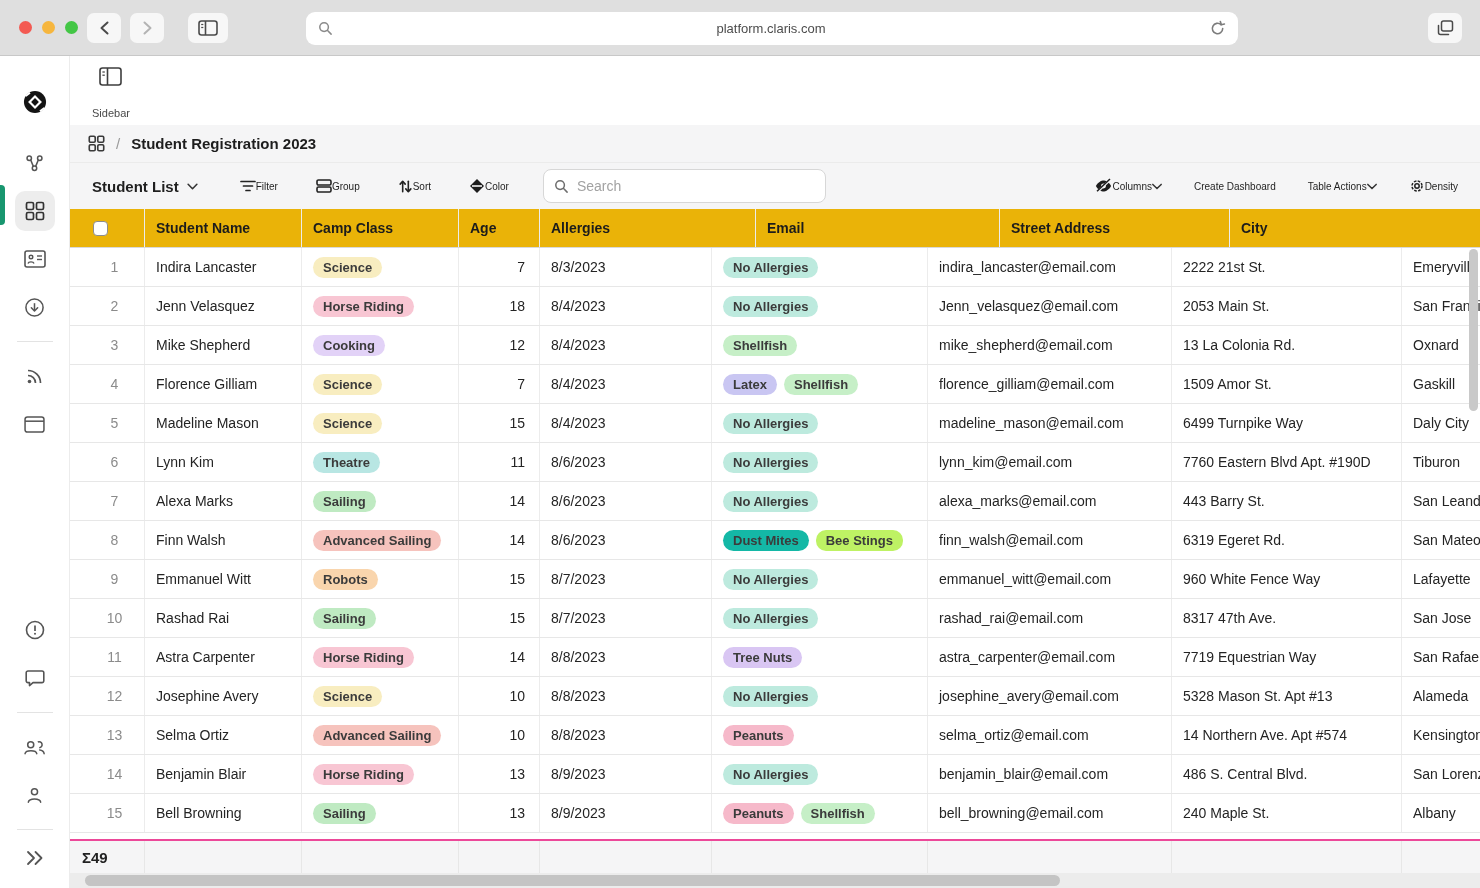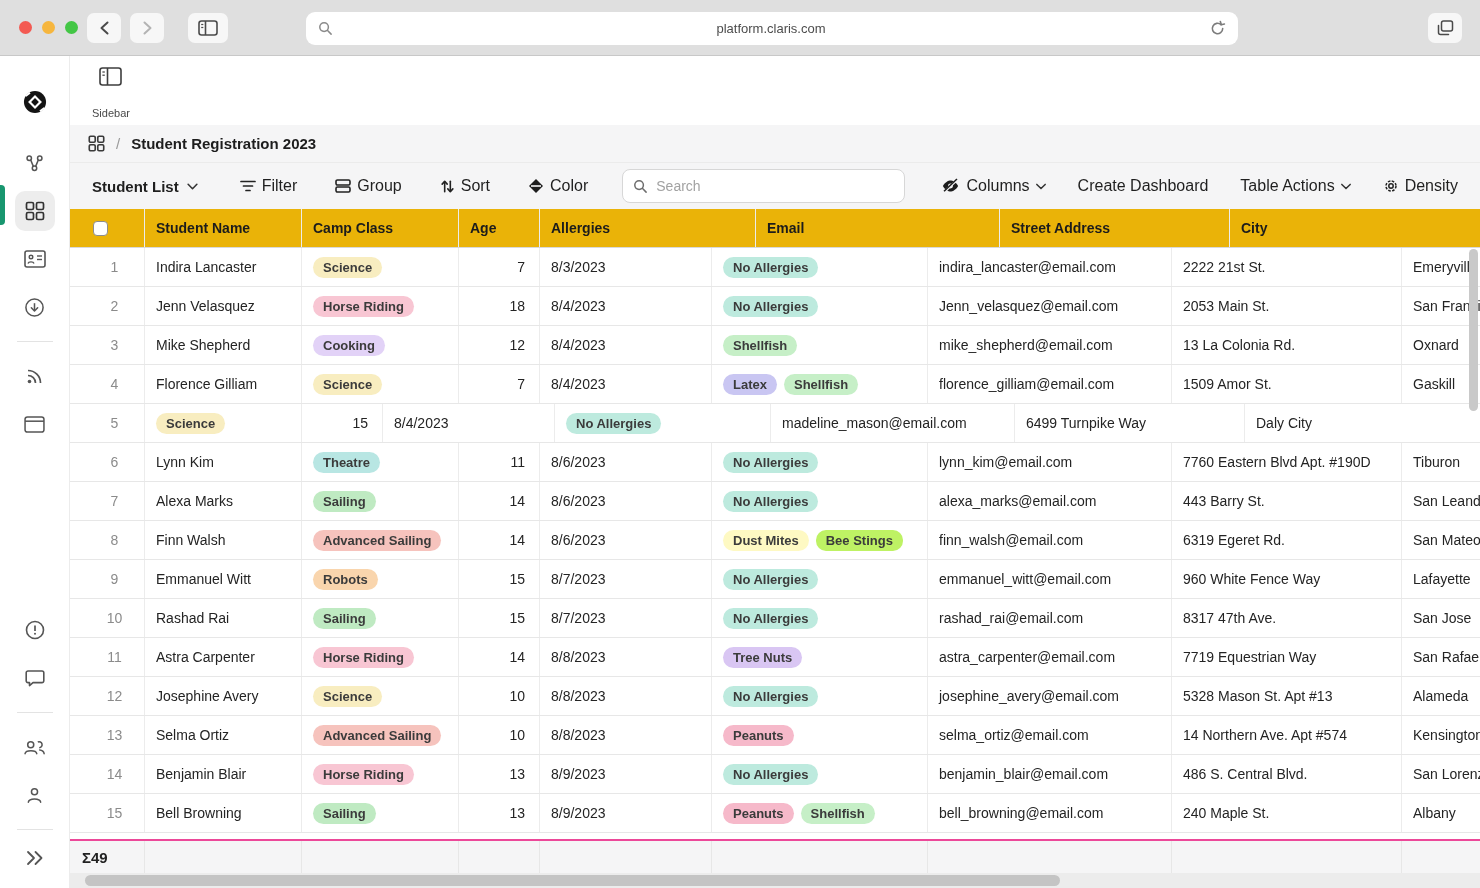--- a/index.html
+++ b/index.html
@@ -40,21 +40,21 @@
     align-items:center; gap:21px; cursor:pointer; }
   .sidebar-toggle .lbl { font-size:11px; color:#4a4a4a; }
 
   .breadcrumb { height:37px; background:#f5f5f6; display:flex; align-items:center;
     padding-left:18px; gap:11px; }
   .crumb-slash { color:#9a9a9a; font-size:15px; }
   .crumb-title { font-size:15px; font-weight:bold; color:#1d1d1d; }
 
   .toolbar { height:47px; background:#f5f5f6; border-top:1px solid #ebebeb;
     display:flex; align-items:center; padding-left:22px; }
-  .tb-item { display:flex; align-items:center; gap:6px; font-size:16px;
+  .tb-item { display:flex; align-items:center; gap:0; font-size:10px;
     color:#1f1f1f; cursor:pointer; white-space:nowrap; }
   .view-selector { font-size:15px; font-weight:bold; margin-right:42px; gap:8px; }
   .tb-group { display:flex; gap:38px; }
   .searchbox { margin-left:34px; width:283px; height:34px; background:#fff;
     border:1px solid #d7d7d7; border-radius:8px; display:flex; align-items:center;
     padding-left:10px; gap:8px; }
   .searchbox input { border:none; outline:none; font-size:14px; width:220px;
     font-family:"Liberation Sans", sans-serif; color:#333; background:transparent; }
   .searchbox input::placeholder { color:#a2a2a2; }
   .tb-right { margin-left:auto; display:flex; gap:32px; margin-right:22px; align-items:center; }
@@ -430,20 +430,21 @@
             <div class="cell c-allerg">
               <span class="badge" style="background: rgb(201, 198, 242);">Latex</span>
               <span class="badge" style="background: rgb(198, 239, 199);">Shellfish</span>
             </div>
             <div class="cell c-email">florence_gilliam@email.com</div>
             <div class="cell c-addr">1509 Amor St.</div>
             <div class="cell c-city">Gaskill</div>
           </div>
           <div class="trow">
             <div class="cell c-num">5</div>
+            <div class="cell c-name">Madeline Mason</div>
             <div class="cell c-class">
               <span class="badge" style="background: rgb(248, 237, 192);">Science</span>
             </div>
             <div class="cell c-age">15</div>
             <div class="cell c-date">8/4/2023</div>
             <div class="cell c-allerg">
               <span class="badge" style="background: rgb(189, 234, 222);">No Allergies</span>
             </div>
             <div class="cell c-email">madeline_mason@email.com</div>
             <div class="cell c-addr">6499 Turnpike Way</div>
@@ -481,21 +482,21 @@
           </div>
           <div class="trow">
             <div class="cell c-num">8</div>
             <div class="cell c-name">Finn Walsh</div>
             <div class="cell c-class">
               <span class="badge" style="background: rgb(246, 195, 189);">Advanced Sailing</span>
             </div>
             <div class="cell c-age">14</div>
             <div class="cell c-date">8/6/2023</div>
             <div class="cell c-allerg">
-              <span class="badge" style="background: #fef9c3;">Dust Mites</span>
+              <span class="badge" style="background: #14b8a6;">Dust Mites</span>
               <span class="badge" style="background: #bef264; border-radius: 10px;">Bee Stings</span>
             </div>
             <div class="cell c-email">finn_walsh@email.com</div>
             <div class="cell c-addr">6319 Egeret Rd.</div>
             <div class="cell c-city">San Mateo</div>
           </div>
           <div class="trow">
             <div class="cell c-num">9</div>
             <div class="cell c-name">Emmanuel Witt</div>
             <div class="cell c-class">

